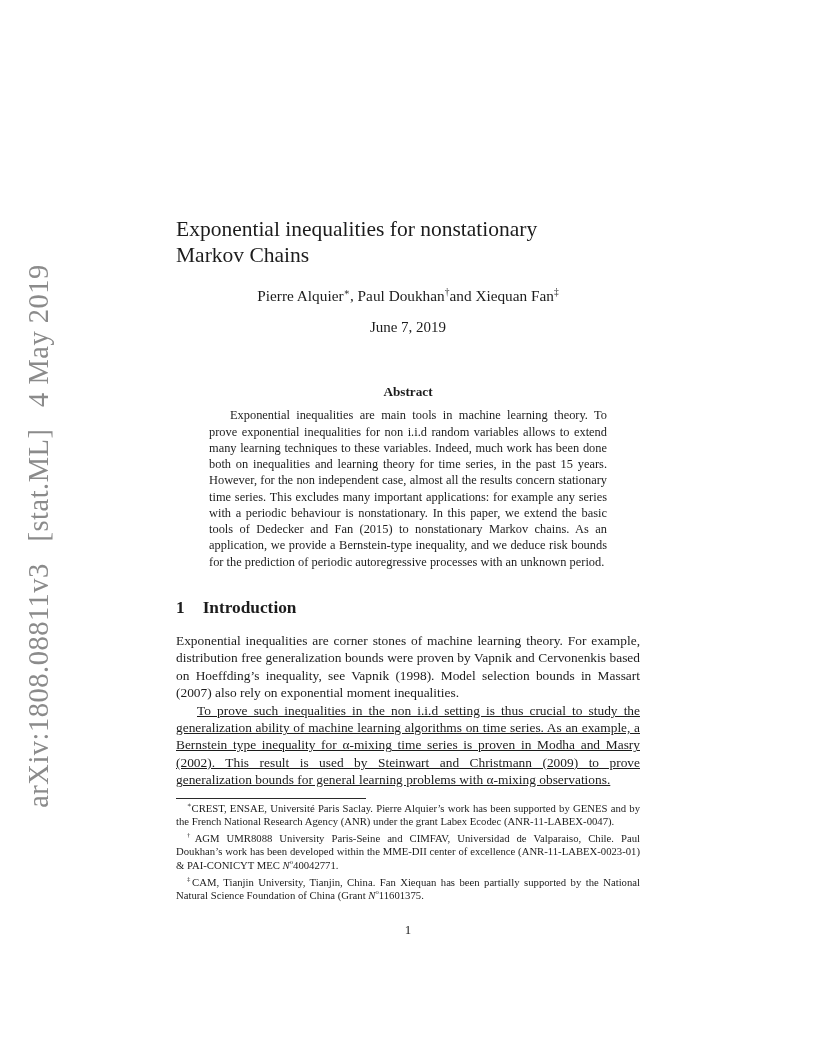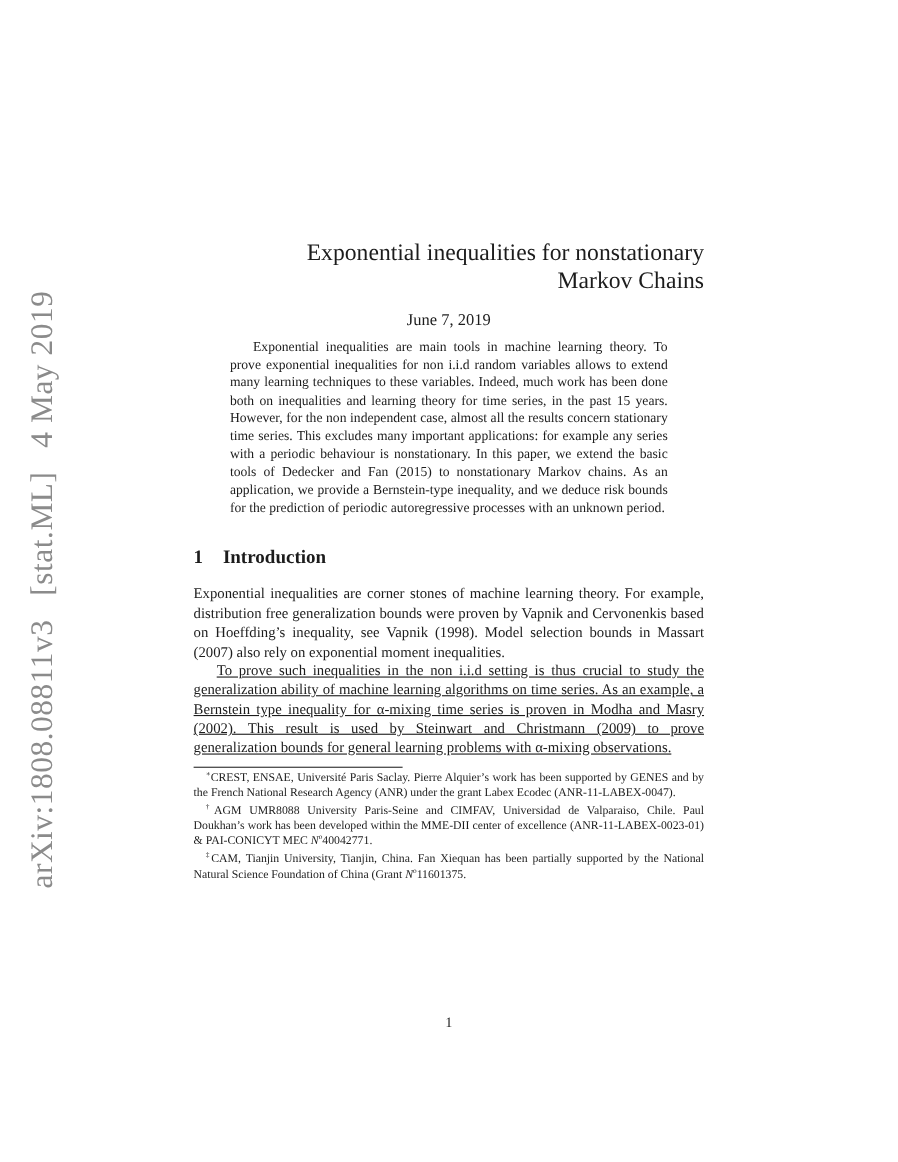--- a/index.html
+++ b/index.html
@@ -28,21 +28,21 @@
   .arxiv-stamp .seg:last-child { margin-right: 0; }
 
   .content {
     position: absolute;
     left: 176px; top: 0;
     width: 464px;
   }
 
   .paper-title {
     margin-top: 216px;
-    text-align: right;
+    text-align: left;
     font-size: 21.5px;
     line-height: 1.22;
     font-weight: normal;
   }
   .paper-title span { display: block; }
 
   .authors {
     margin-top: 19px;
     text-align: center;
     font-size: 15.3px;
@@ -122,23 +122,27 @@
     <span class="seg">4 May 2019</span>
   </div>
 
   <div class="content">
 
     <h1 class="paper-title">
       <span>Exponential inequalities for nonstationary</span>
       <span>Markov Chains</span>
     </h1>
 
+    <div class="authors">
+      <span>Pierre Alquier</span><sup>∗</sup><span>, </span><span>Paul Doukhan</span><sup>†</sup><span>and </span><span>Xiequan Fan</span><sup>‡</sup>
+    </div>
 
     <div class="pubdate">June 7, 2019</div>
 
+    <div class="abstract-head">Abstract</div>
     <p class="abstract-body">Exponential inequalities are main tools in machine learning theory. To prove exponential inequalities for non i.i.d random variables allows to extend many learning techniques to these variables. Indeed, much work has been done both on inequalities and learning theory for time series, in the past 15 years. However, for the non independent case, almost all the results concern stationary time series. This excludes many important applications: for example any series with a periodic behaviour is nonstationary. In this paper, we extend the basic tools of Dedecker and Fan (2015) to nonstationary Markov chains. As an application, we provide a Bernstein-type inequality, and we deduce risk bounds for the prediction of periodic autoregressive processes with an unknown period.</p>
 
     <div class="section-head">
       <span class="sec-num">1</span><span>Introduction</span>
     </div>
 
     <p class="body-par">Exponential inequalities are corner stones of machine learning theory. For example, distribution free generalization bounds were proven by Vapnik and Cervonenkis based on Hoeffding’s inequality, see Vapnik (1998). Model selection bounds in Massart (2007) also rely on exponential moment inequalities.</p>
     <p class="body-par indented">To prove such inequalities in the non i.i.d setting is thus crucial to study the generalization ability of machine learning algorithms on time series. As an example, a Bernstein type inequality for α-mixing time series is proven in Modha and Masry (2002). This result is used by Steinwart and Christmann (2009) to prove generalization bounds for general learning problems with α-mixing observations.</p>
 
     <div class="fn-rule"></div>

